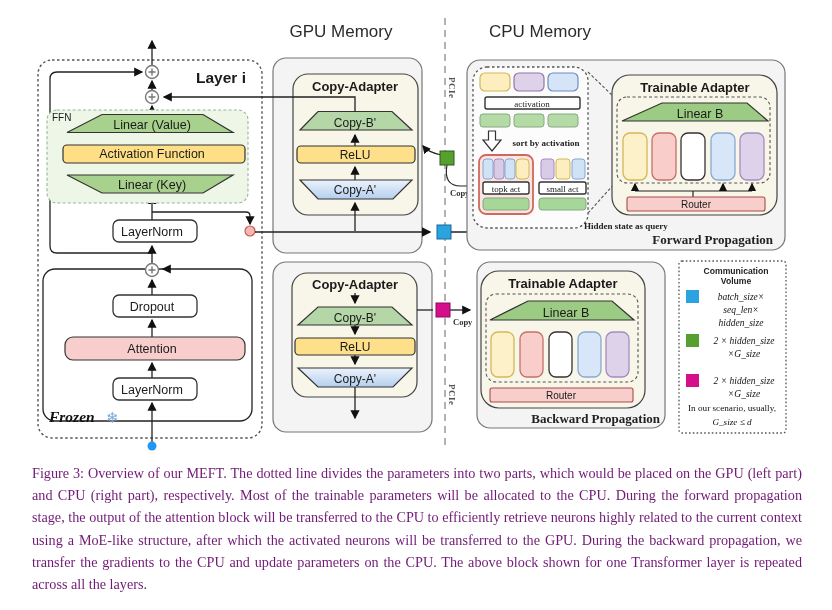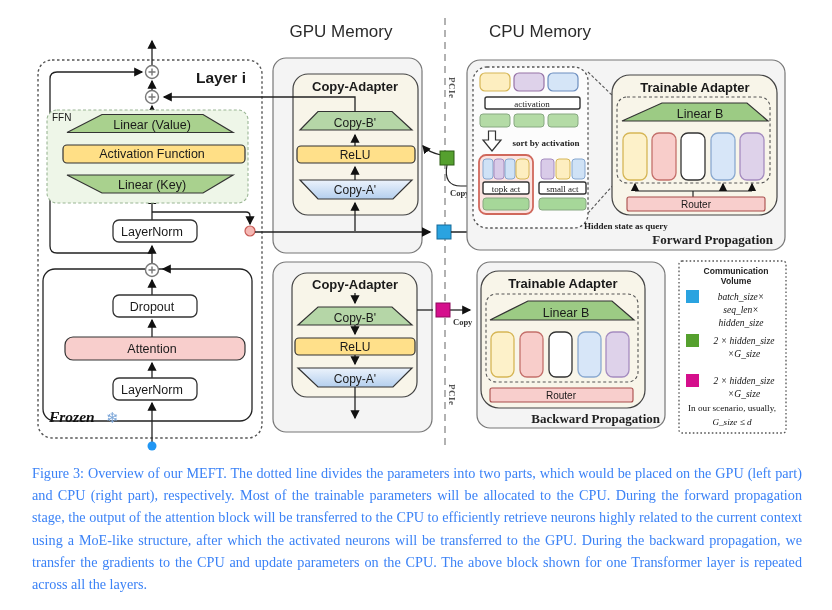--- a/index.html
+++ b/index.html
@@ -19,21 +19,21 @@
   .pcie{font-size:9px;font-weight:bold;fill:#555;letter-spacing:.5px;}
   .stage{font-size:13px;font-weight:bold;fill:#222;}
   .frozen{font-family:"Liberation Serif",serif;font-weight:bold;font-style:italic;font-size:15.5px;fill:#111;}
   .snow{font-size:15px;fill:#7da7d9;}
   .legtitle{font-family:"Liberation Sans",sans-serif;font-weight:bold;font-size:8.6px;fill:#222;}
   .math{font-family:"Liberation Serif",serif;font-style:italic;font-size:9.5px;fill:#111;}
   .note{font-family:"Liberation Serif",serif;font-size:9.2px;fill:#111;}
   
   .caption{position:absolute;left:32px;top:462px;width:770px;
     font-family:"Liberation Serif",serif;font-size:14.2px;line-height:22.2px;
-    color:#3b82f6;text-align:justify;}
+    color:#701a75;text-align:justify;}
 </style>
 </head>
 <body>
 
 <div class="page">
 <svg width="832" height="455" viewBox="0 0 832 455">
   <defs>
     <marker id="arr" markerWidth="8" markerHeight="8" refX="6" refY="3.5" orient="auto">
       <path d="M0,0 L7,3.5 L0,7 Z" fill="#111"></path>
     </marker>

